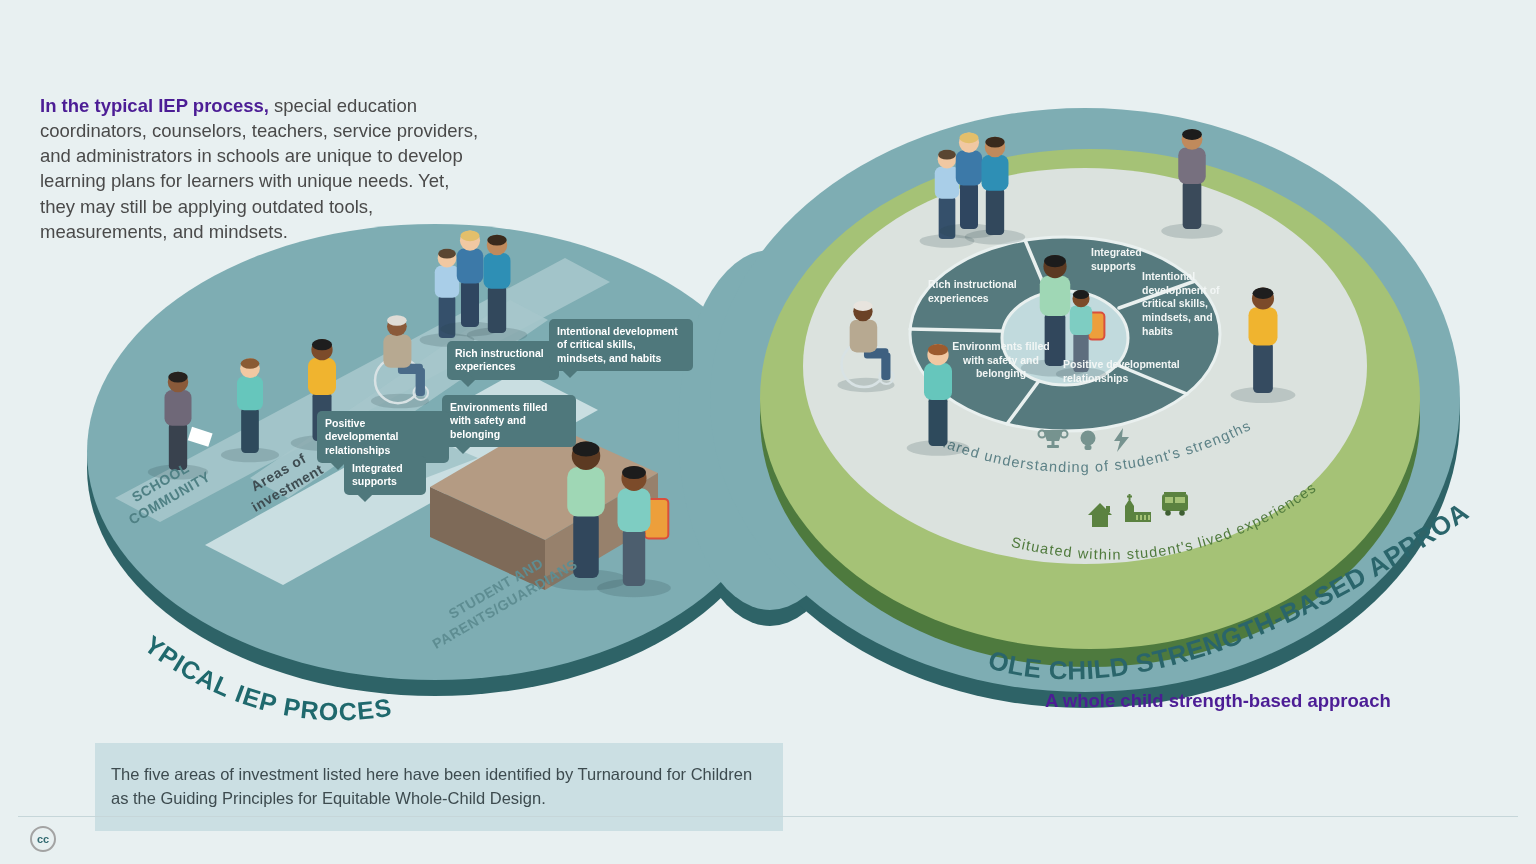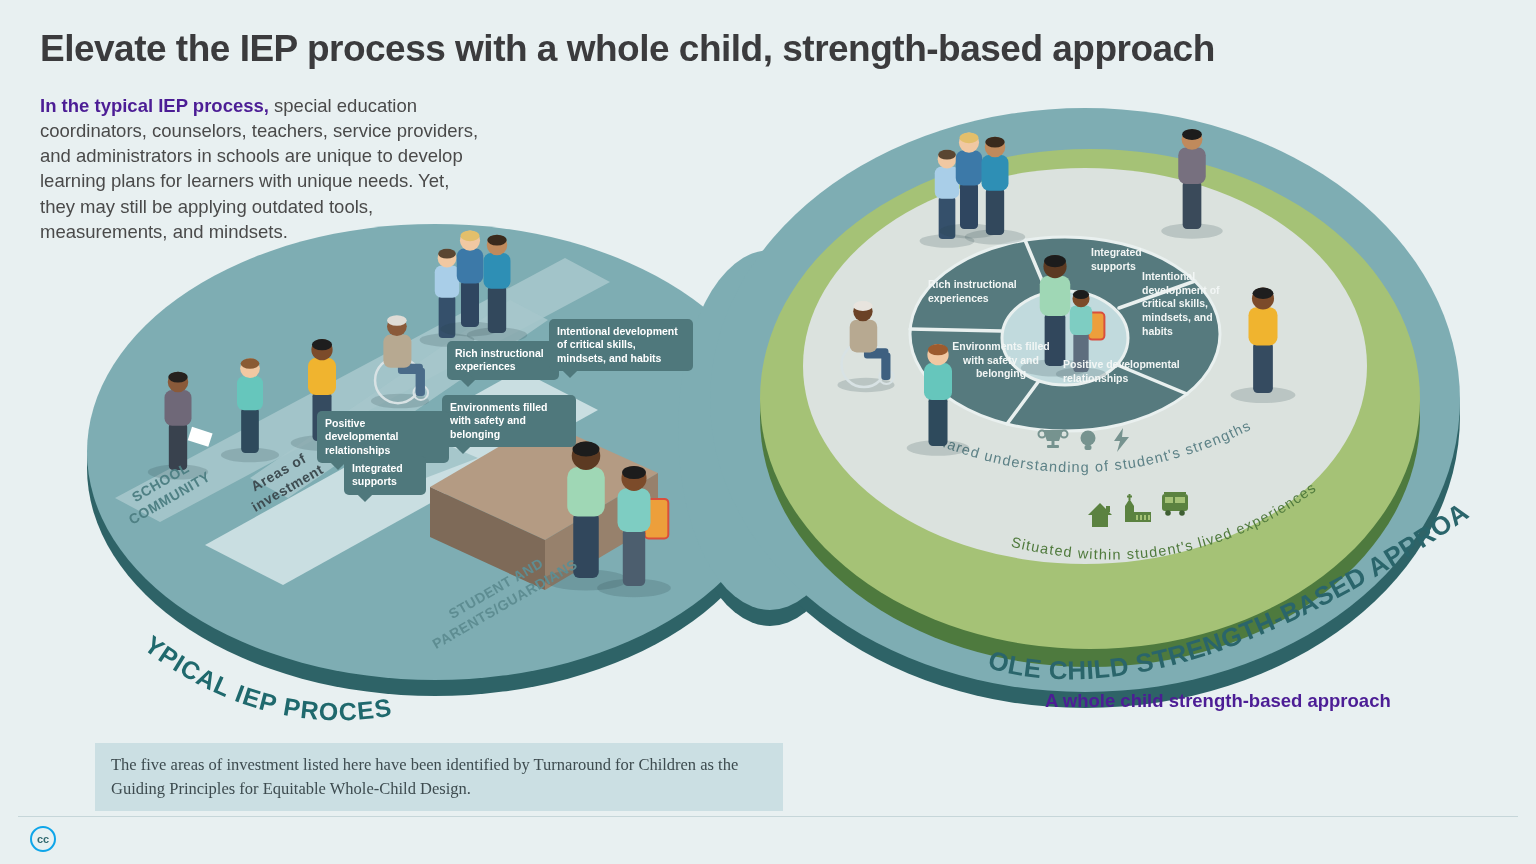--- a/index.html
+++ b/index.html
@@ -19,23 +19,23 @@
           line-height:1.28;padding:6px 8px;border-radius:5px;}
   .bubble::after{content:"";position:absolute;left:16px;bottom:-5px;width:10px;
           height:10px;background:#4F787C;transform:rotate(45deg);z-index:-1;}
   .wedge-label{color:#F2F6F5;font-size:10.5px;font-weight:700;line-height:1.3;}
   .rot{transform:rotate(-30deg);font-weight:700;text-align:center;line-height:1.3;
        letter-spacing:0.6px;}
   .school{left:100px;top:472px;width:130px;font-size:14px;color:#4F8084;}
   .areas{left:228px;top:462px;width:110px;font-size:14px;color:#3E4C51;}
   .stuparents{left:398px;top:578px;width:205px;font-size:14px;color:#5E8D92;}
   .notebox{left:95px;top:743px;width:656px;background:#CBDFE3;color:#3D4B4F;
-           font-size:16.5px;line-height:1.45;padding:10px 16px;font-family:Liberation Serif, serif;}
+           font-size:16.5px;line-height:1.45;padding:20px 16px;}
   .footline{left:18px;top:816px;width:1500px;height:1px;background:#C6D6D9;}
-  .cc{left:30px;top:826px;width:22px;height:22px;border:2px solid #0ea5e9;
+  .cc{left:30px;top:826px;width:22px;height:22px;border:2px solid #a3a3a3;
       border-radius:50%;color:#336B72;font-size:11px;font-weight:700;
       display:flex;align-items:center;justify-content:center;}
   .foottext{left:68px;top:831px;width:1440px;font-size:13.5px;color:#3F6E75;}
 </style>
 </head>
 <body>
 
 <div id="stage">
 
   <svg id="scene" width="1536" height="864" viewBox="0 0 1536 864">
@@ -262,21 +262,20 @@
           <ellipse cx="0" cy="2" rx="25.200000000000003" ry="6.300000000000001" fill="rgba(38,66,70,0.18)"></ellipse>
           <rect x="7.2" y="-59.400000000000006" width="16.2" height="27" rx="4" fill="#ED9F3B" stroke="#D94F3D" stroke-width="2"></rect>
           <rect x="-7.65" y="-39.6" width="15.3" height="39.6" rx="3.6" fill="#5E6E7E"></rect>
           <rect x="-11.25" y="-66.6" width="22.5" height="29.700000000000003" rx="6.300000000000001" fill="#7ECDC2"></rect>
           <circle cx="0" cy="-73.35" r="8.55" fill="#7C4B2A"></circle>
           <ellipse cx="0" cy="-77.4" rx="8.1" ry="4.5" fill="#1C1C1C"></ellipse>
         </g>
       </g>
   </svg>
 
-  <div class="abs title">Elevate the IEP process with a whole child, strength-based approach</div>
   <div class="abs para intro"><b>In the typical IEP process,</b><span> special education coordinators, counselors, teachers, service providers, and administrators in schools are unique to develop learning plans for learners with unique needs. Yet, they may still be applying outdated tools, measurements, and mindsets.</span></div>
   <div class="abs para outro"><b>A whole child strength-based approach</b></div>
 
   <div class="abs bubble" style="left:447px;top:341px;width:96px">Rich instructional experiences</div>
   <div class="abs bubble" style="left:549px;top:319px;width:128px">Intentional development of critical skills, mindsets, and habits</div>
   <div class="abs bubble" style="left:442px;top:395px;width:118px">Environments filled with safety and belonging</div>
   <div class="abs bubble" style="left:317px;top:411px;width:116px">Positive developmental relationships</div>
   <div class="abs bubble" style="left:344px;top:456px;width:66px">Integrated supports</div>
 
   <div class="abs rot school">SCHOOL COMMUNITY</div>

